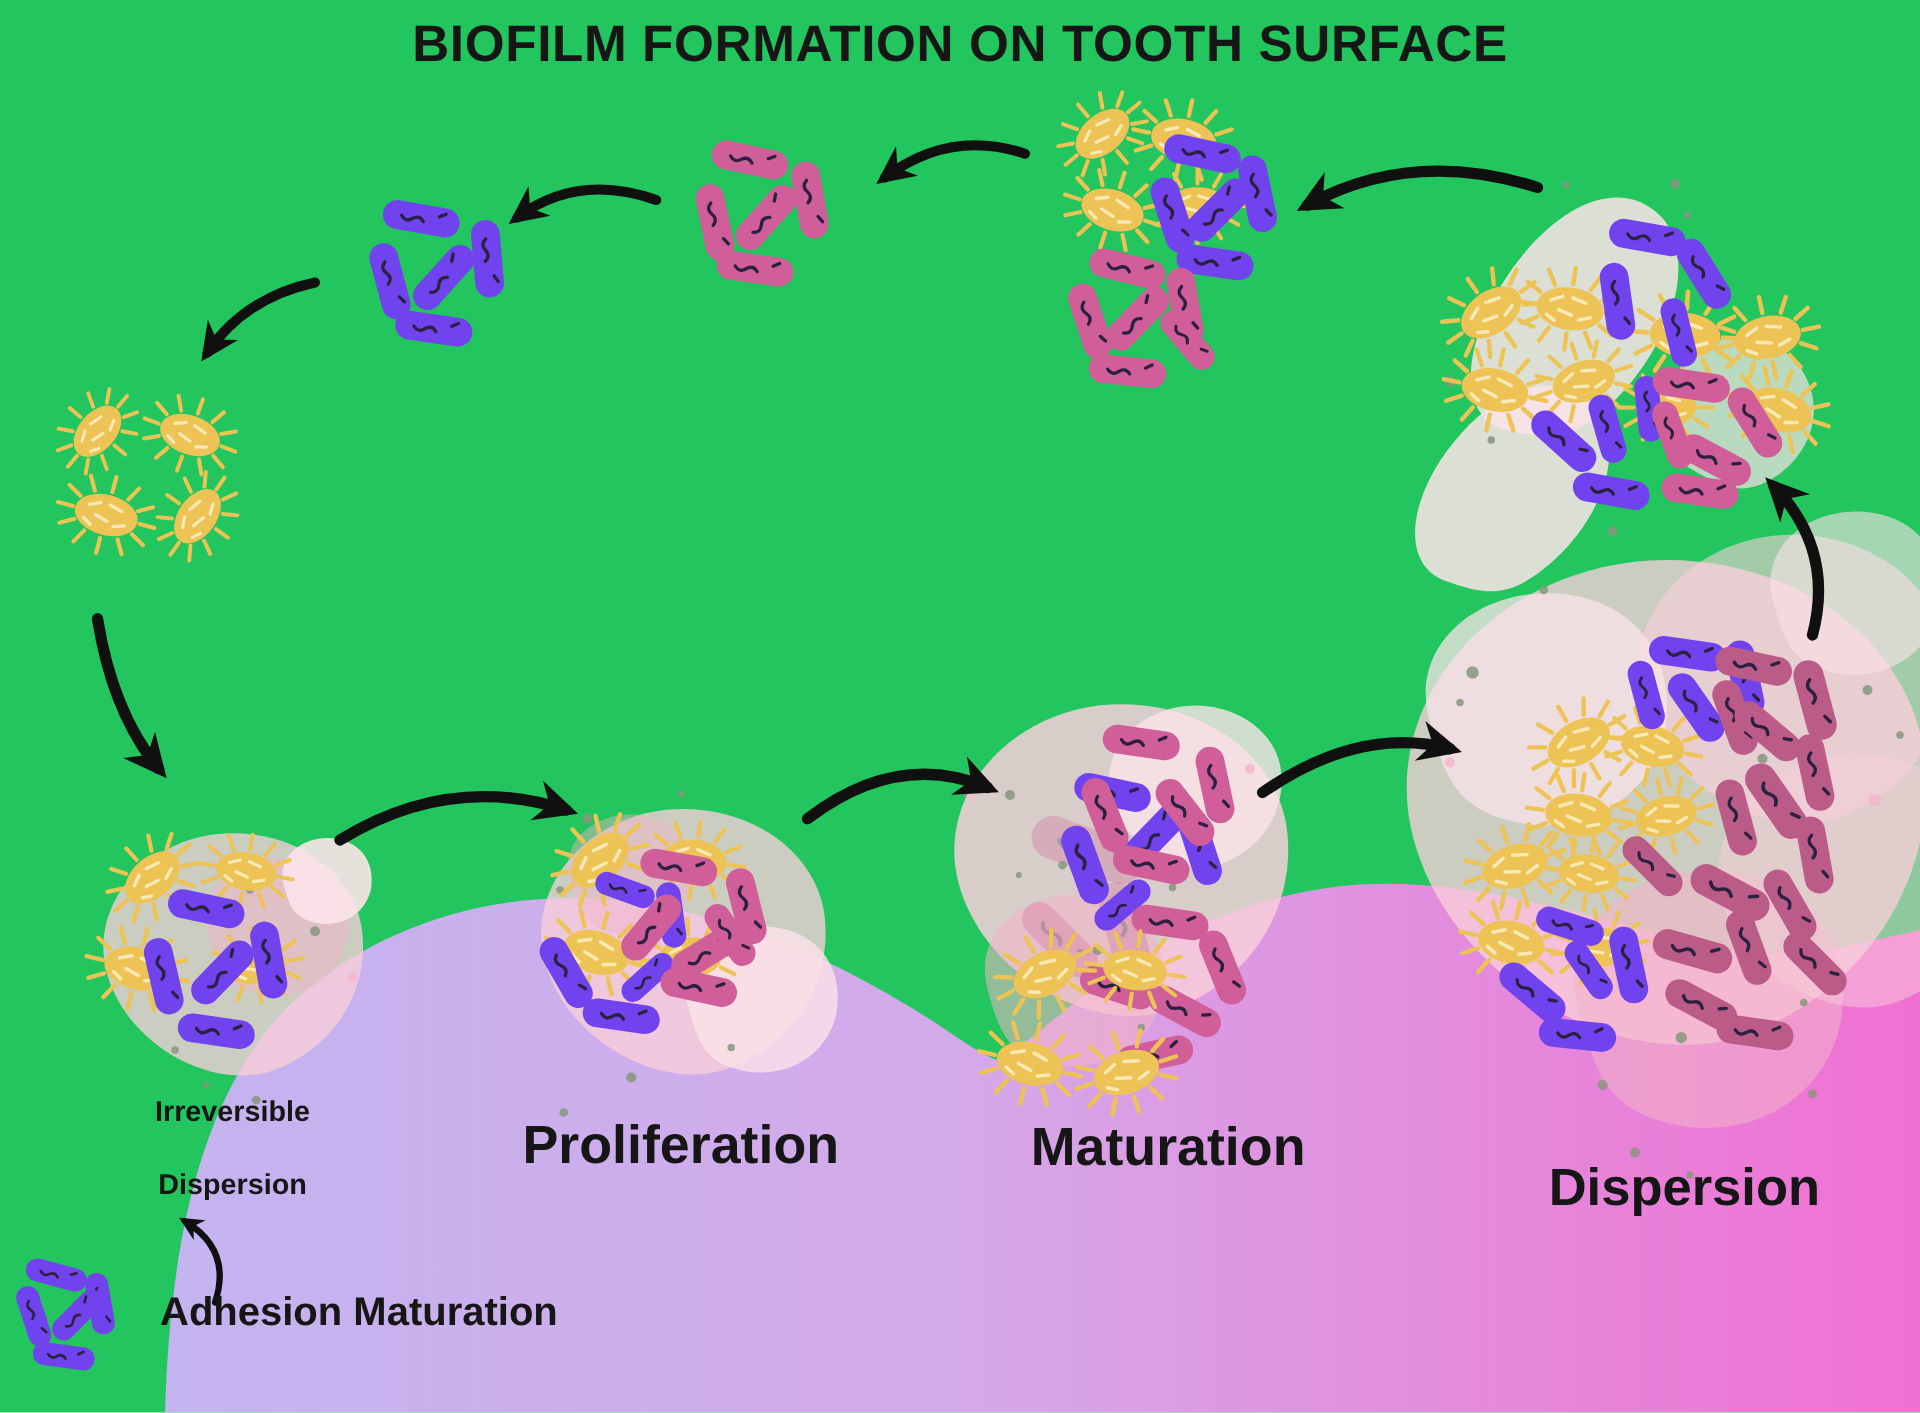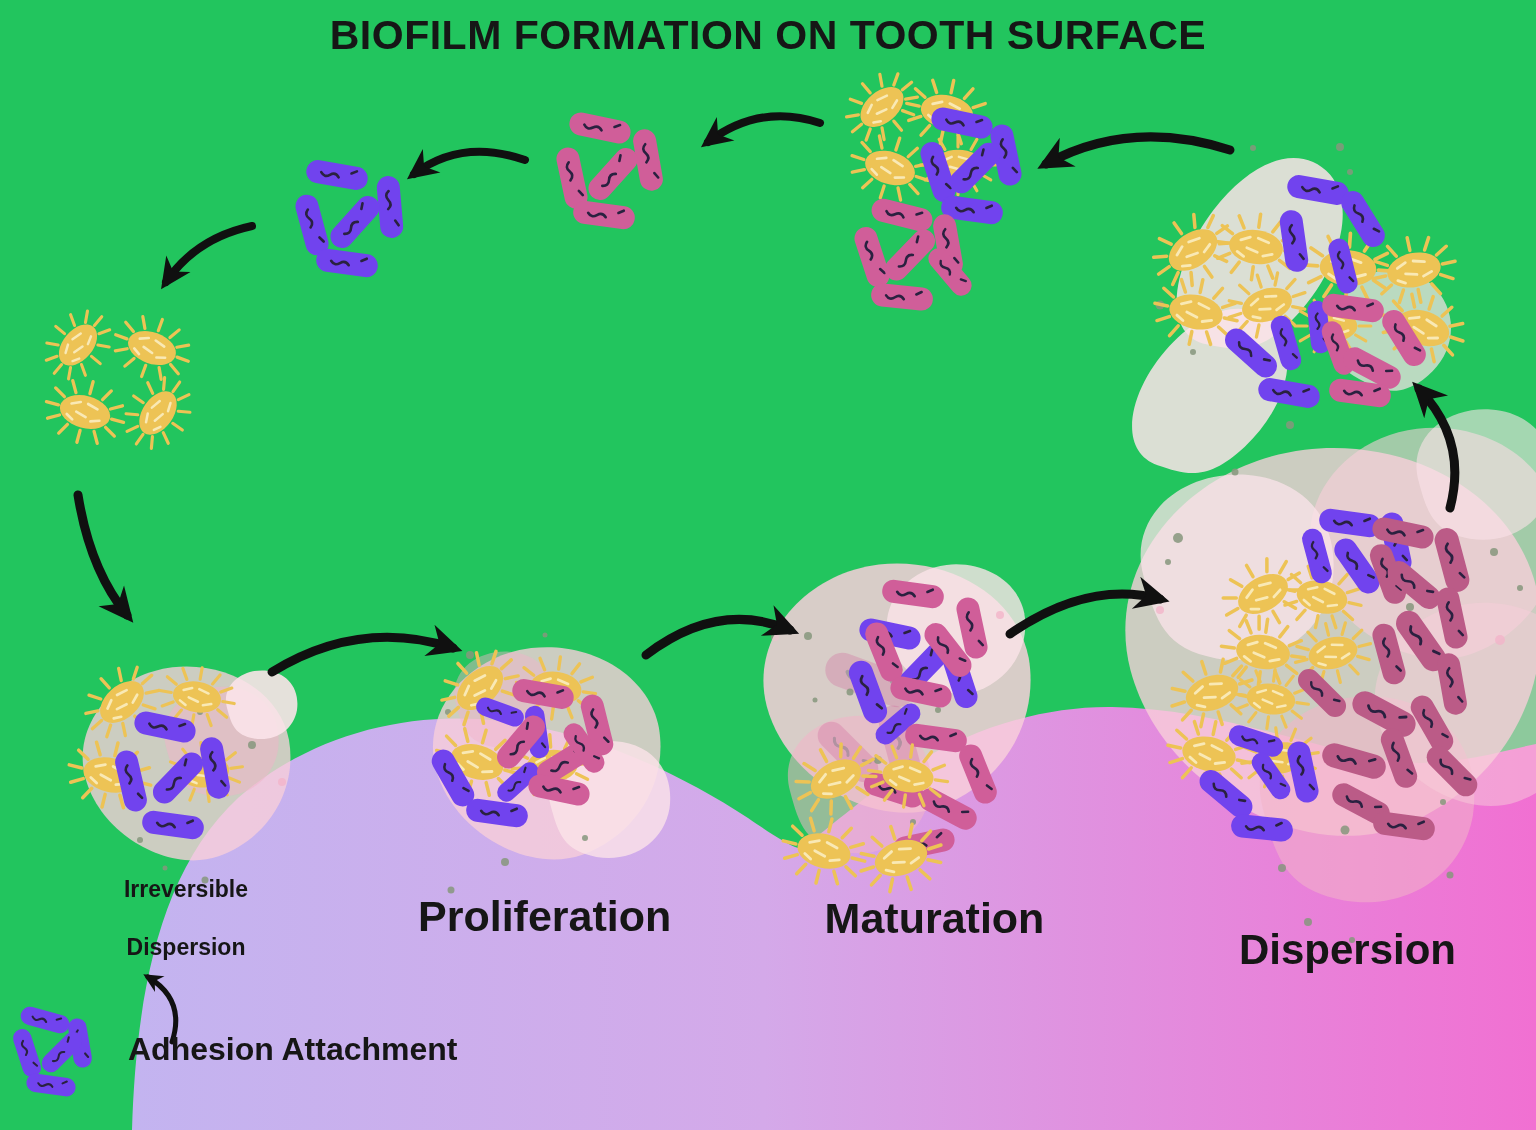--- a/index.html
+++ b/index.html
@@ -315,15 +315,15 @@
 <div class="label title">BIOFILM FORMATION ON TOOTH SURFACE</div>
 
 <div class="label lbl-attach">
   <div>Irreversible</div>
   <div>Dispersion</div>
 </div>
 
 <div class="label lbl-prolif">Proliferation</div>
 <div class="label lbl-matur">Maturation</div>
 <div class="label lbl-disp">Dispersion</div>
-<div class="label lbl-adhesion">Adhesion Attachment</div>
+<div class="label lbl-adhesion">Adhesion Maturation</div>
 
 </div>
 
 </body></html>

